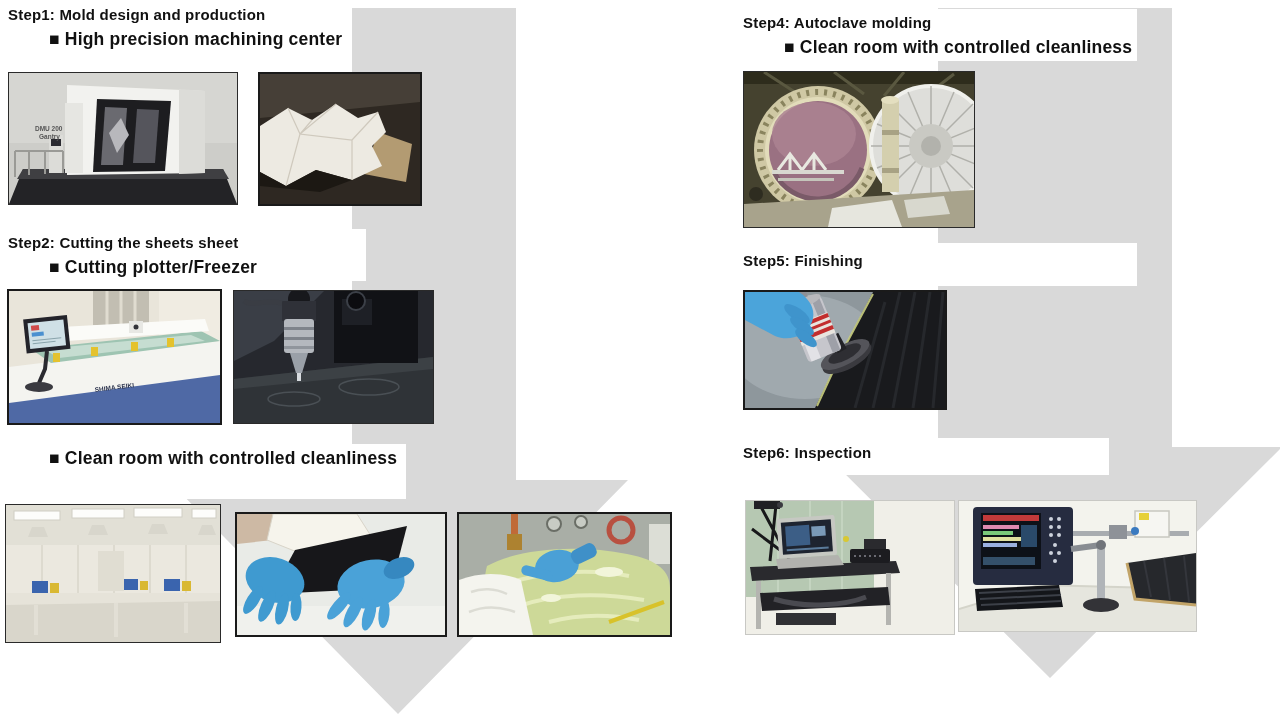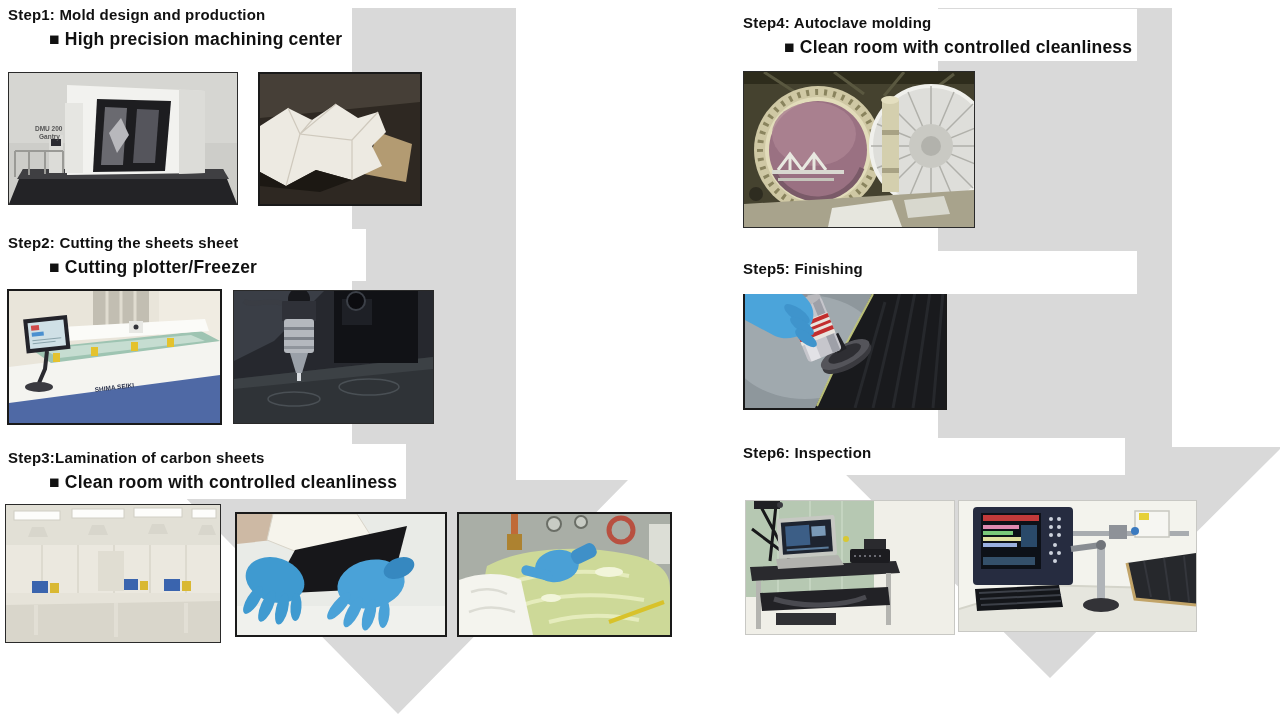--- a/index.html
+++ b/index.html
@@ -29,34 +29,33 @@
     <div class="t">Step1: Mold design and production</div>
     <div class="s">■ High precision machining center</div>
   </div>
 
   <div class="label-box" style="left:0;top:229;width:358px;height:50px;padding:2px 0 0 8px;top:229px;">
     <div class="t">Step2: Cutting the sheets sheet</div>
     <div class="s">■ Cutting plotter/Freezer</div>
   </div>
 
   <div class="label-box" style="left:0;top:444px;width:398px;height:53px;padding:2px 0 0 8px;">
-    <div class="t">Step3:Lamination of carbon sheets</div>
     <div class="s">■ Clean room with controlled cleanliness</div>
   </div>
 
   <div class="label-box" style="left:738px;top:9px;width:394px;height:50px;padding:2px 0 0 5px;">
     <div class="t">Step4: Autoclave molding</div>
     <div class="s">■ Clean room with controlled cleanliness</div>
   </div>
 
-  <div class="label-box" style="left:738px;top:251px;width:394px;height:37px;padding:6px 0 0 5px;">
+  <div class="label-box" style="left:738px;top:243px;width:394px;height:37px;padding:6px 0 0 5px;">
     <div class="t">Step5: Finishing</div>
   </div>
 
-  <div class="label-box" style="left:738px;top:438px;width:366px;height:34px;padding:3px 16px 0 5px;">
+  <div class="label-box" style="left:738px;top:438px;width:366px;height:34px;padding:3px 0 0 5px;">
     <div class="t">Step6: Inspection</div>
   </div>
 
   <div class="photo bd1" style="left:8px;top:72px;width:228px;height:131px;">
     <svg viewBox="0 0 228 131" preserveAspectRatio="none">
       <rect width="228" height="131" fill="#cdcdc9"></rect>
       <rect width="228" height="70" fill="#d6d6d2"></rect>
       <polygon points="14,96 214,96 228,131 0,131" fill="#232326"></polygon>
       <polygon points="14,96 214,96 220,106 8,106" fill="#3f3f42"></polygon>
       <polygon points="58,12 196,18 196,100 58,102" fill="#f2f2ef"></polygon>

